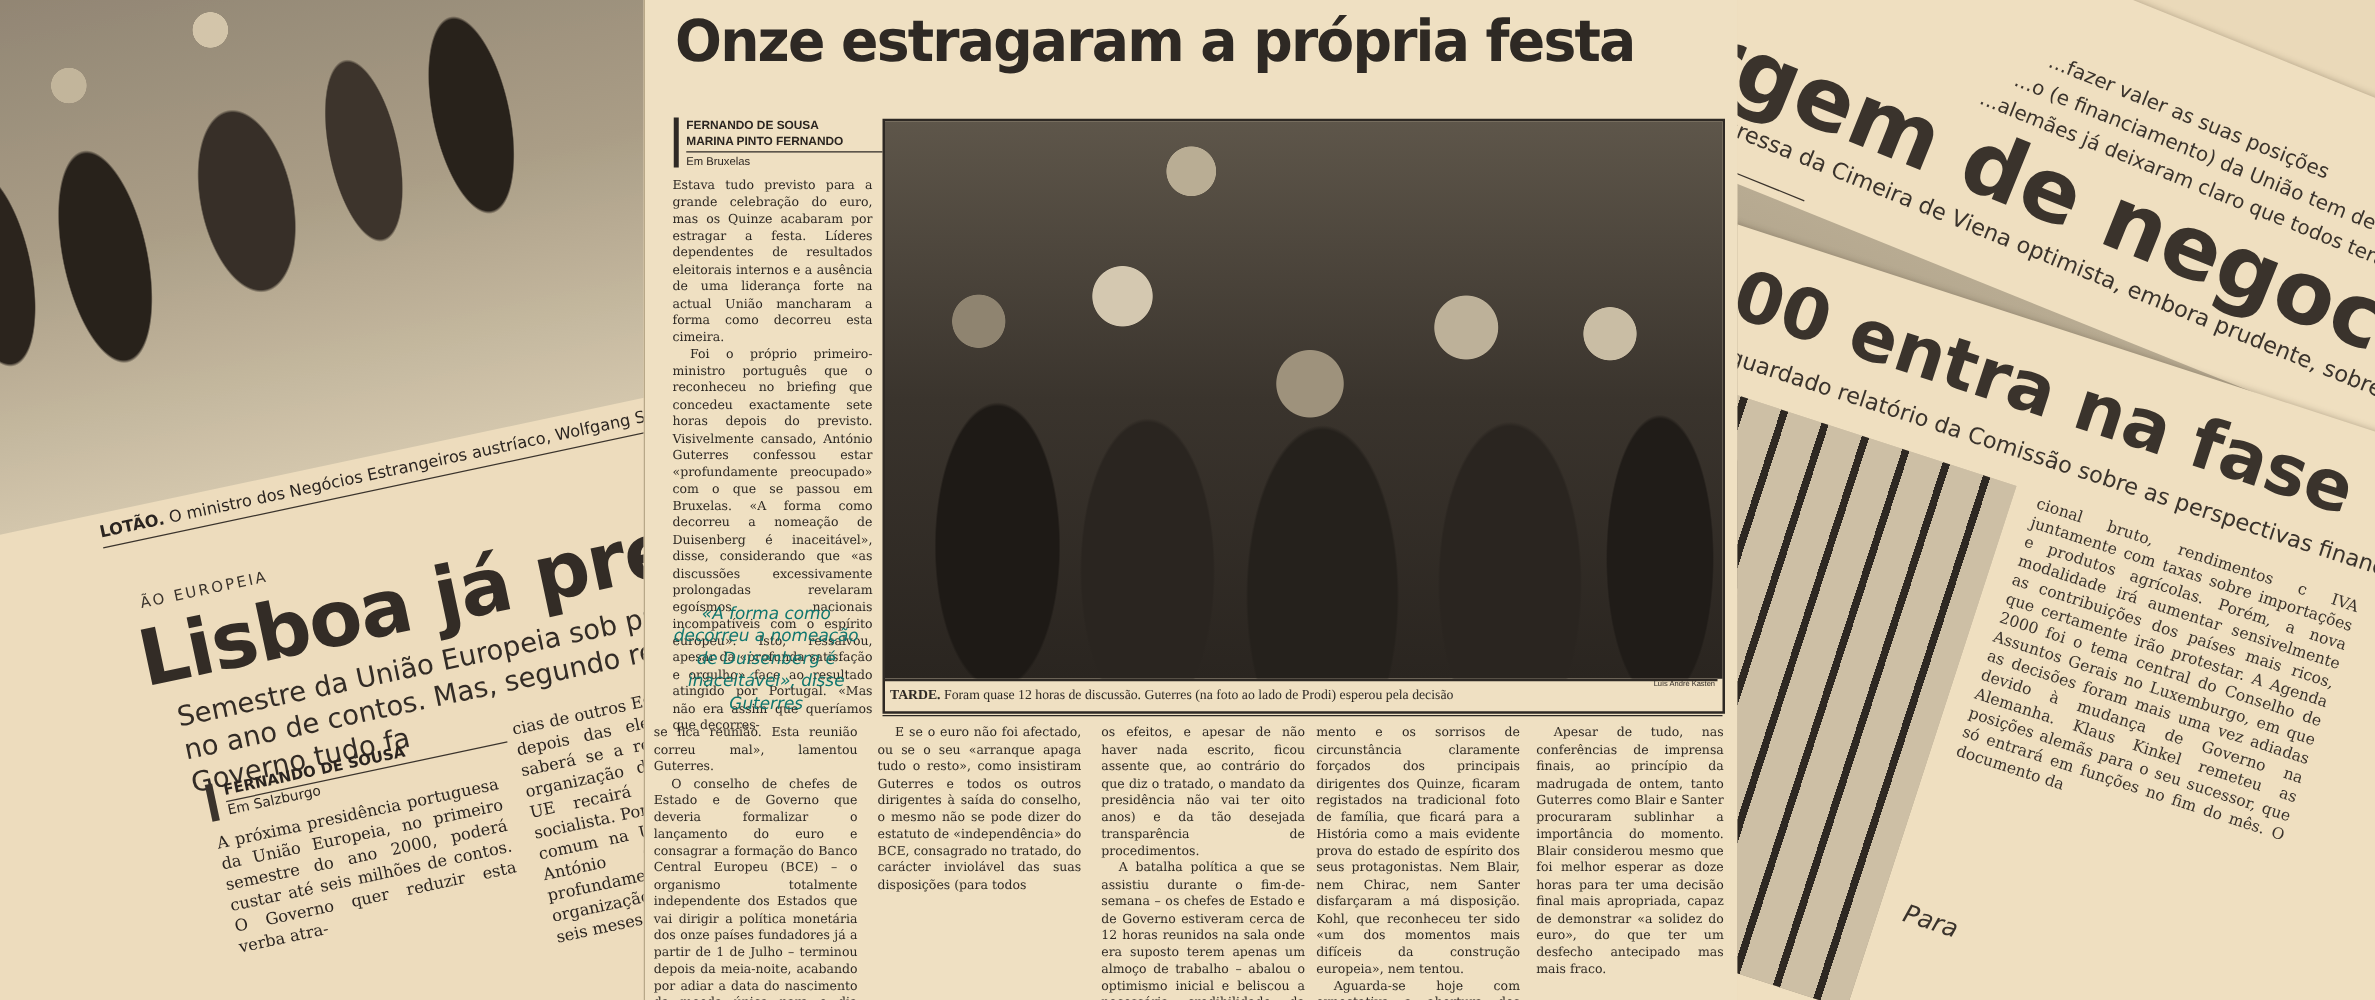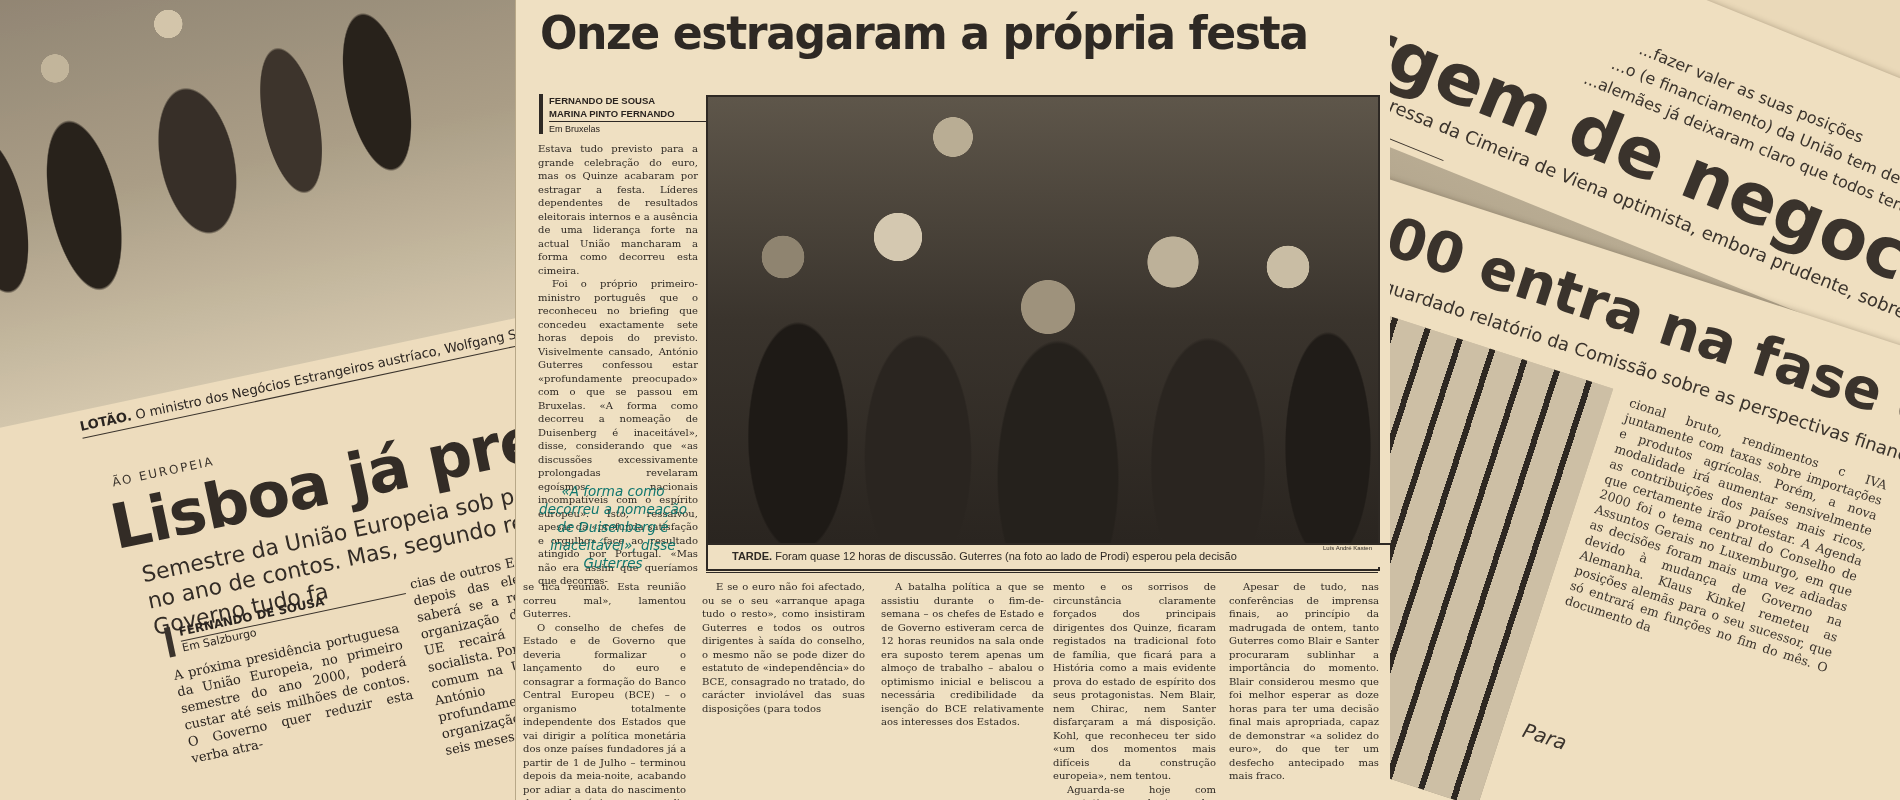--- a/index.html
+++ b/index.html
@@ -53,21 +53,21 @@
       radial-gradient(ellipse 60px 160px at 620px 350px, #201c18 0 70%, transparent 72%),
       radial-gradient(circle 34px at 190px 140px, #d4c8b0 0 70%, transparent 72%),
       radial-gradient(circle 38px at 340px 210px, #9e927c 0 70%, transparent 72%),
       radial-gradient(circle 36px at 465px 165px, #bdb199 0 70%, transparent 72%),
       radial-gradient(circle 30px at 580px 170px, #c9bda4 0 70%, transparent 72%),
       radial-gradient(circle 28px at 245px 40px, #b9ad94 0 70%, transparent 72%),
       radial-gradient(circle 30px at 75px 160px, #8f8470 0 70%, transparent 72%),
       linear-gradient(180deg, #5e564a 0%, #3a342d 50%, #2a2520 100%);
   }
   .photo-credit { position:absolute; right:6px; top:448px; font-family:"Liberation Sans", sans-serif; font-size:6px; color:#2e2924; }
-  .photo-caption { position:absolute; left:0; top:446px; width:662px; height:22px; padding-left:24px; border-top:2px solid #2e2924; font-family:Liberation Sans, sans-serif; font-size:11px; line-height:22px; color:#2e2924; background:#efe0c2; white-space:nowrap; }
+  .photo-caption { position:absolute; left:0; top:446px; width:662px; height:22px; padding-left:4px; border-top:2px solid #2e2924; font-family:Liberation Serif, serif; font-size:11px; line-height:22px; color:#2e2924; background:#efe0c2; white-space:nowrap; }
   .photo-caption b { font-weight:bold; }
   .bottom-rule { position:absolute; left:190px; top:572px; width:672px; border-top:1px solid #2e2924; }
 
   
   .clip-right { position:absolute; left:1390px; top:0; width:510px; height:800px; overflow:hidden; background:#ead9b9; }
   .sheet { position:absolute; background:#efdfc0; box-shadow:-3px 0 6px rgba(60,45,30,0.35); }
   .sheet1 { left:-30px; top:-140px; width:900px; height:560px; transform:rotate(22deg); transform-origin:0 0; }
   .sheet2 { left:-60px; top:160px; width:900px; height:800px; transform:rotate(18deg); transform-origin:0 0; }
   .r-head { position:absolute; font-family:"DejaVu Sans", sans-serif; font-weight:bold; color:#3a332c; white-space:nowrap; }
   .r-sub { position:absolute; font-family:"DejaVu Sans", sans-serif; color:#3a332c; white-space:nowrap; }
@@ -130,20 +130,21 @@
   <div class="bottom-rule"></div>
 
   <div class="body-col" style="left:7px; top:580px; width:163px;">
     <p class="first">se fica reunião. Esta reunião correu mal», lamentou Guterres.</p>
     <p>O conselho de chefes de Estado e de Governo que deveria formalizar o lançamento do euro e consagrar a formação do Banco Central Europeu (BCE) – o organismo totalmente independente dos Estados que vai dirigir a política monetária dos onze países fundadores já a partir de 1 de Julho – terminou depois da meia-noite, acabando por adiar a data do nascimento da moeda única para o dia seguinte. Na opinião do primeiro-ministro português, «desnecessariamente», até porque os dados da discussão eram</p>
   </div>
   <div class="body-col" style="left:186px; top:580px; width:163px;">
     <p>E se o euro não foi afectado, ou se o seu «arranque apaga tudo o resto», como insistiram Guterres e todos os outros dirigentes à saída do conselho, o mesmo não se pode dizer do estatuto de «independência» do BCE, consagrado no tratado, do carácter inviolável das suas disposições (para todos</p>
   </div>
   <div class="body-col" style="left:365px; top:580px; width:163px;">
+    <p class="first">os efeitos, e apesar de não haver nada escrito, ficou assente que, ao contrário do que diz o tratado, o mandato da presidência não vai ter oito anos) e da tão desejada transparência de procedimentos.</p>
     <p>A batalha política a que se assistiu durante o fim-de-semana – os chefes de Estado e de Governo estiveram cerca de 12 horas reunidos na sala onde era suposto terem apenas um almoço de trabalho – abalou o optimismo inicial e beliscou a necessária credibilidade da isenção do BCE relativamente aos interesses dos Estados.</p>
 
   </div>
   <div class="body-col" style="left:537px; top:580px; width:163px;">
     <p class="first">mento e os sorrisos de circunstância claramente forçados dos principais dirigentes dos Quinze, ficaram registados na tradicional foto de família, que ficará para a História como a mais evidente prova do estado de espírito dos seus protagonistas. Nem Blair, nem Chirac, nem Santer disfarçaram a má disposição. Kohl, que reconheceu ter sido «um dos momentos mais difíceis da construção europeia», nem tentou.</p>
     <p>Aguarda-se hoje com expectativa a abertura dos mercados. Porque do ambiente de confiança sobre a solidez do euro persistem al-</p>
   </div>
   <div class="body-col" style="left:713px; top:580px; width:150px;">
     <p>Apesar de tudo, nas conferências de imprensa finais, ao princípio da madrugada de ontem, tanto Guterres como Blair e Santer procuraram sublinhar a importância do momento. Blair considerou mesmo que foi melhor esperar as doze horas para ter uma decisão final mais apropriada, capaz de demonstrar «a solidez do euro», do que ter um desfecho antecipado mas mais fraco.</p>
   </div>

